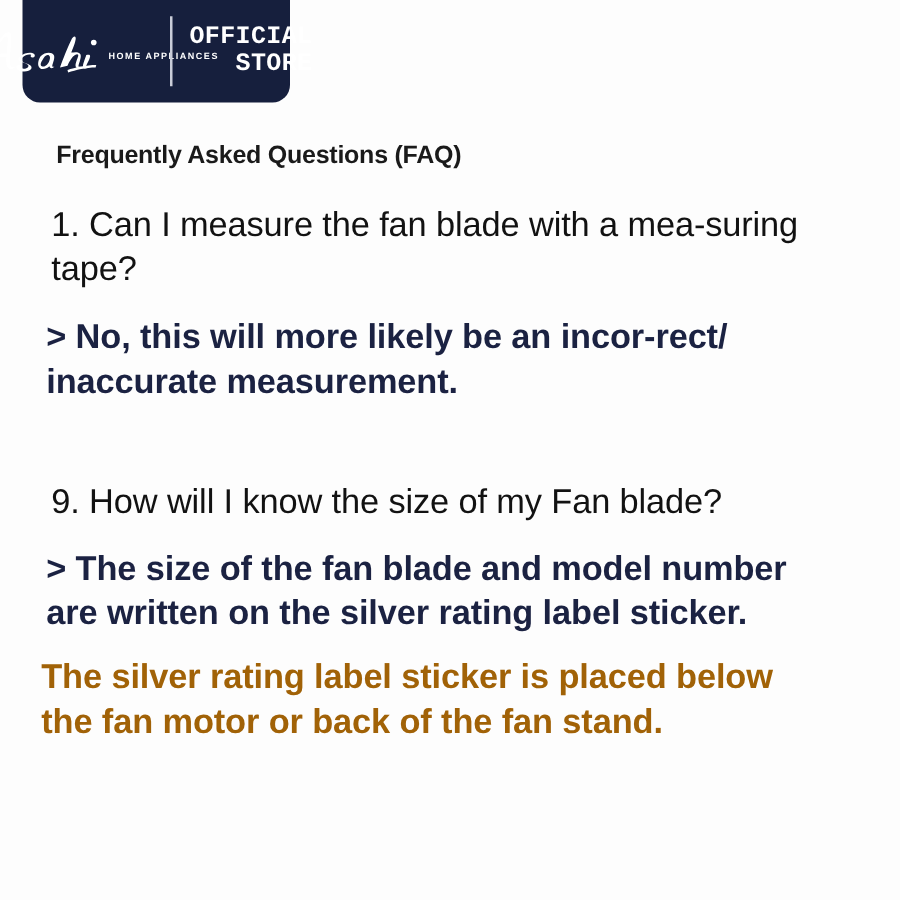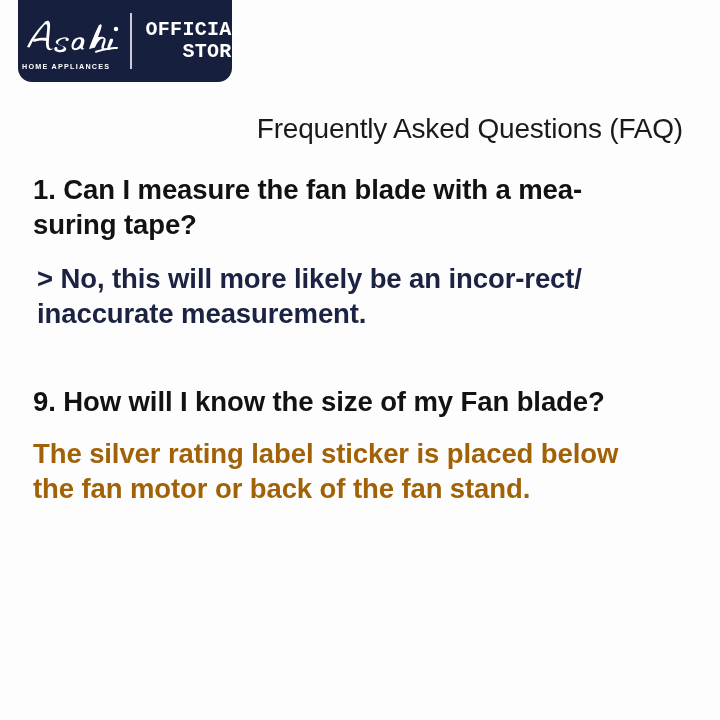--- a/index.html
+++ b/index.html
@@ -28,22 +28,22 @@
     border-radius: 0 0 14px 14px;
     display: flex;
     align-items: center;
     box-sizing: border-box;
     padding: 0 0 0 4px;
   }
 
   .brand-mark {
     width: 112px;
     display: flex;
-    flex-direction: column;
-    align-items: flex-start;
+    flex-direction: row;
+    align-items: center;
     justify-content: center;
     padding-top: 4px;
   }
 
   .brand-script {
     display: block;
     line-height: 1;
   }
 
   .brand-sub {
@@ -80,40 +80,39 @@
 
   
   .content {
     position: absolute;
     left: 33px;
     top: 112px;
     width: 650px;
   }
 
   .faq-heading {
-    font-size: 28px;
-    font-weight: normal;
+    font-size: 20px;
+    font-weight: bold;
     color: #1a1a1a;
     letter-spacing: -0.2px;
     margin: 0 0 26px 12px;
     line-height: 1.2;
-    text-align: right;
   }
 
   .qa-block {
     margin-bottom: 0;
   }
 
   .question {
     font-size: 27.5px;
-    font-weight: bold;
+    font-weight: normal;
     color: #121212;
     line-height: 1.28;
     letter-spacing: -0.1px;
-    margin: 0;
+    margin: 8px;
     max-width: 616px;
   }
 
   .answer {
     font-size: 27.5px;
     font-weight: bold;
     color: #1b2242;
     line-height: 1.28;
     letter-spacing: -0.1px;
     margin: 19px 0 0 4px;
@@ -176,17 +175,18 @@
 
   <div class="qa-block">
     <p class="question">1. Can I measure the fan blade with a mea-suring tape?</p>
     <p class="answer indent">&gt; No, this will more likely be an incor-rect/ inaccurate measurement.</p>
   </div>
 
   <div class="spacer-q2"></div>
 
   <div class="qa-block">
     <p class="question">9. How will I know the size of my Fan blade?</p>
+    <p class="answer indent">&gt; The size of the fan blade and model number are written on the silver rating label sticker.</p>
     <div class="spacer-note"></div>
     <p class="note">The silver rating label sticker is placed below the fan motor or back of the fan stand.</p>
   </div>
 
 </div>
 
 </body></html>

